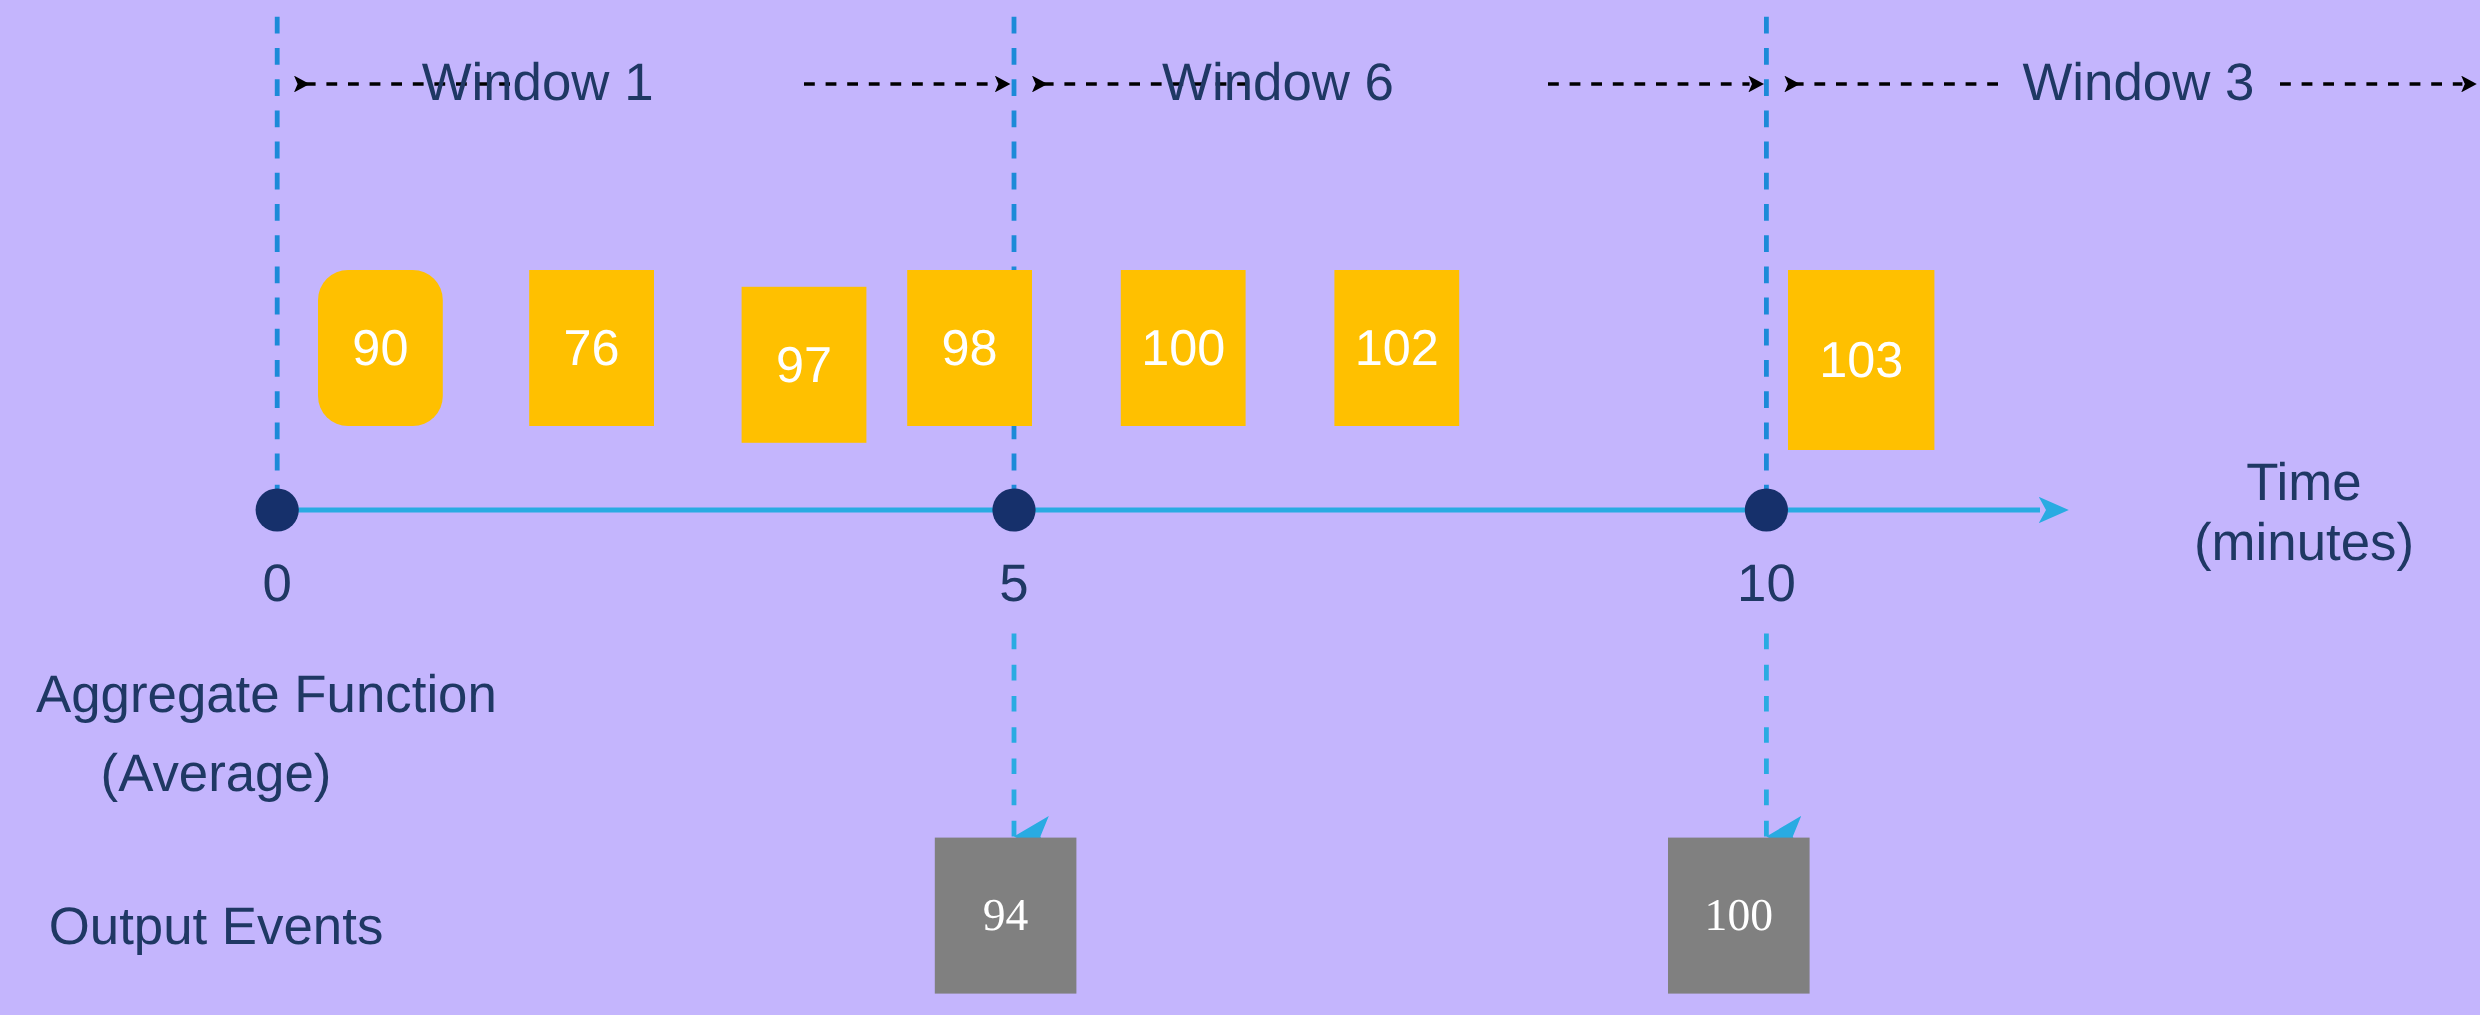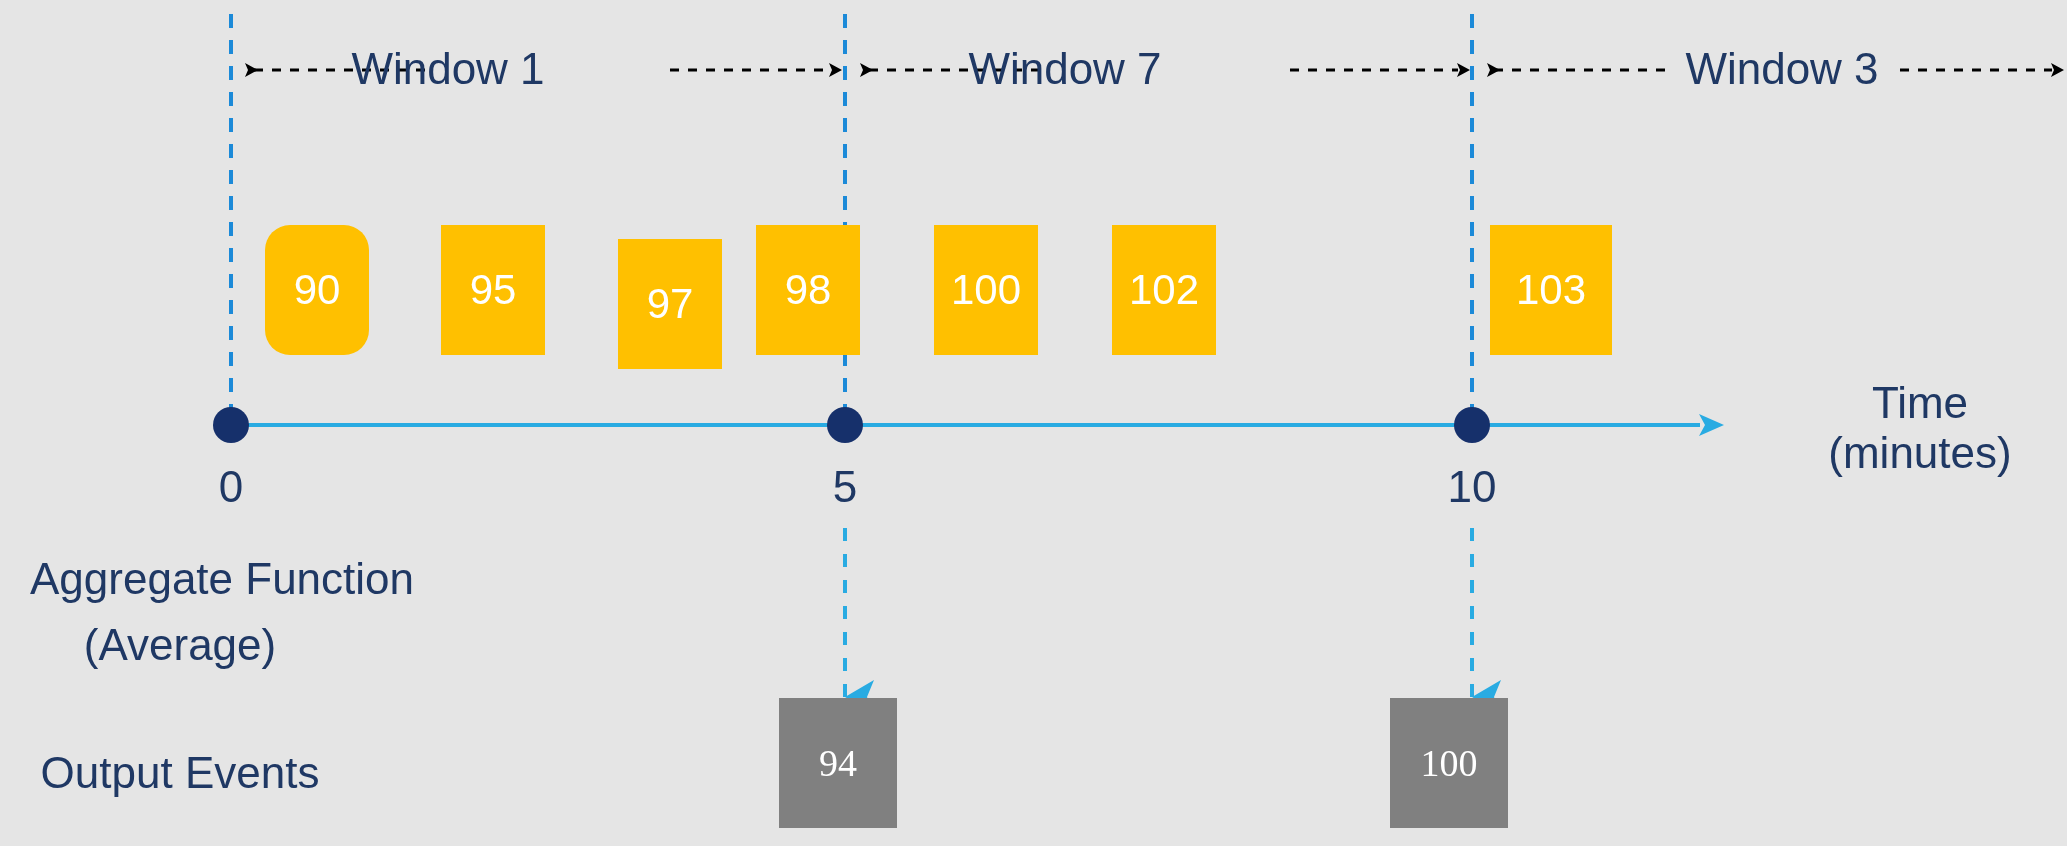--- a/index.html
+++ b/index.html
@@ -7,21 +7,21 @@
     padding: 0;
     background: #ffffff;
   }
   body {
     font-family: "Liberation Sans", sans-serif;
   }
   #stage {
     position: relative;
     width: 2067px;
     height: 846px;
-    background: #e5e5e5;
+    background: #c4b5fd;
     overflow: hidden;
   }
   #stage svg.layer {
     position: absolute;
     left: 0;
     top: 0;
     width: 2067px;
     height: 846px;
     overflow: visible;
   }
@@ -126,30 +126,30 @@
       <circle cx="1472" cy="425" r="18" fill="#16306B"></circle>
     </g>
 
     <g>
       <line x1="845" y1="528" x2="845" y2="697" stroke="#29ABE2" stroke-width="4" stroke-dasharray="13 13" marker-end="url(#mk-cyan-down)"></line>
       <line x1="1472" y1="528" x2="1472" y2="697" stroke="#29ABE2" stroke-width="4" stroke-dasharray="13 13" marker-end="url(#mk-cyan-down)"></line>
     </g>
   </svg>
 
   <div class="txt window-label" style="left:338px; top:44px; width:220px;">Window 1</div>
-  <div class="txt window-label" style="left:955px; top:44px; width:220px;">Window 7</div>
+  <div class="txt window-label" style="left:955px; top:44px; width:220px;">Window 6</div>
   <div class="txt window-label" style="left:1672px; top:44px; width:220px;">Window 3</div>
 
   <div class="ev-box" style="left:265px; top:225px; width:104px; height:130px;border-radius:25px;">90</div>
-  <div class="ev-box" style="left:441px; top:225px; width:104px; height:130px;">95</div>
+  <div class="ev-box" style="left:441px; top:225px; width:104px; height:130px;">76</div>
   <div class="ev-box" style="left:618px; top:225px; width:104px; height:130px;margin-top:14px;">97</div>
   <div class="ev-box" style="left:756px; top:225px; width:104px; height:130px;text-align:right;">98</div>
   <div class="ev-box" style="left:934px; top:225px; width:104px; height:130px;">100</div>
   <div class="ev-box" style="left:1112px; top:225px; width:104px; height:130px;">102</div>
-  <div class="ev-box" style="left:1490px; top:225px; width:122px; height:130px;">103</div>
+  <div class="ev-box" style="left:1490px; top:225px; width:122px; height:150px;">103</div>
 
   <div class="txt tick-label" style="left:181px; top:462px; width:100px;">0</div>
   <div class="txt tick-label" style="left:795px; top:462px; width:100px;">5</div>
   <div class="txt tick-label" style="left:1422px; top:462px; width:100px;">10</div>
 
   <div class="txt axis-title" style="left:1780px; top:378px; width:280px;">Time</div>
   <div class="txt axis-title" style="left:1780px; top:428px; width:280px;">(minutes)</div>
 
   <div class="txt side-label" style="left:30px; top:554px; width:300px;">Aggregate Function</div>
   <div class="txt side-label" style="left:30px; top:620px; width:300px;">(Average)</div>

